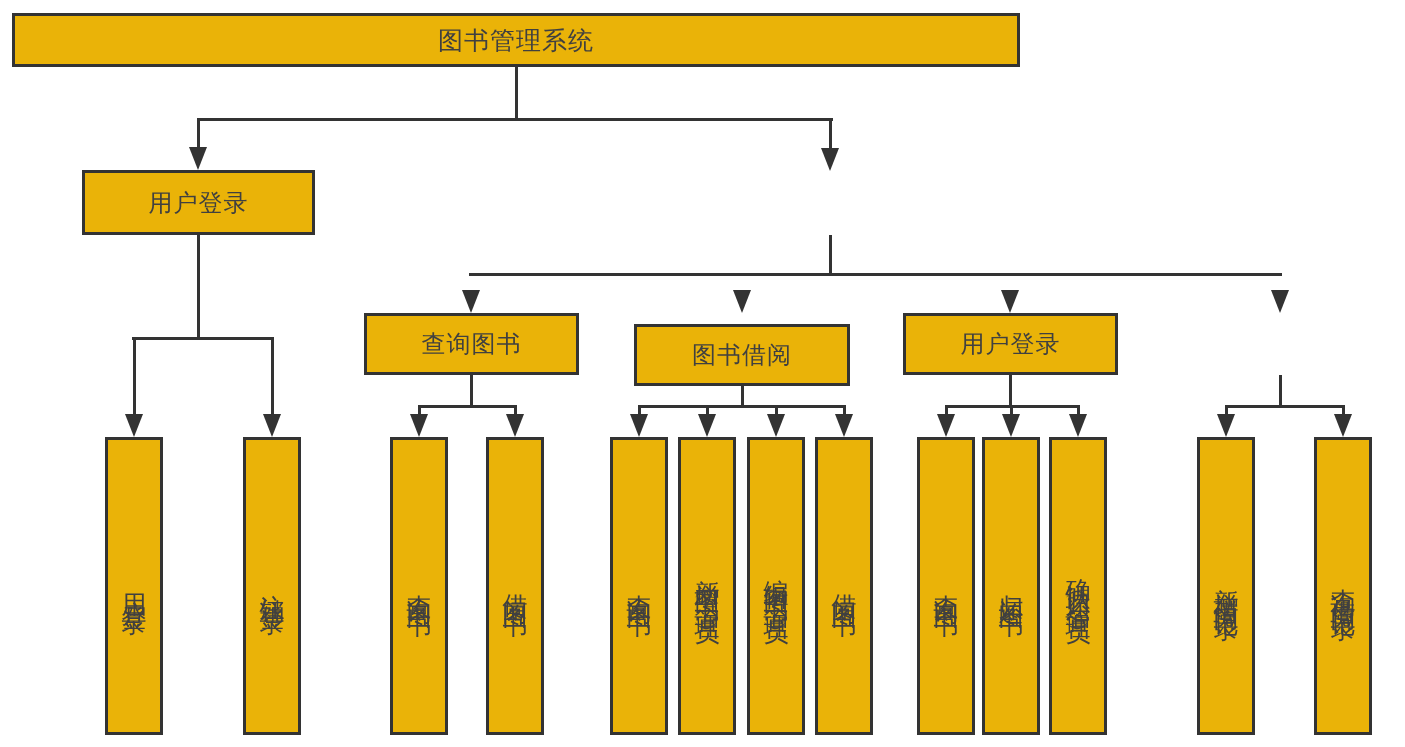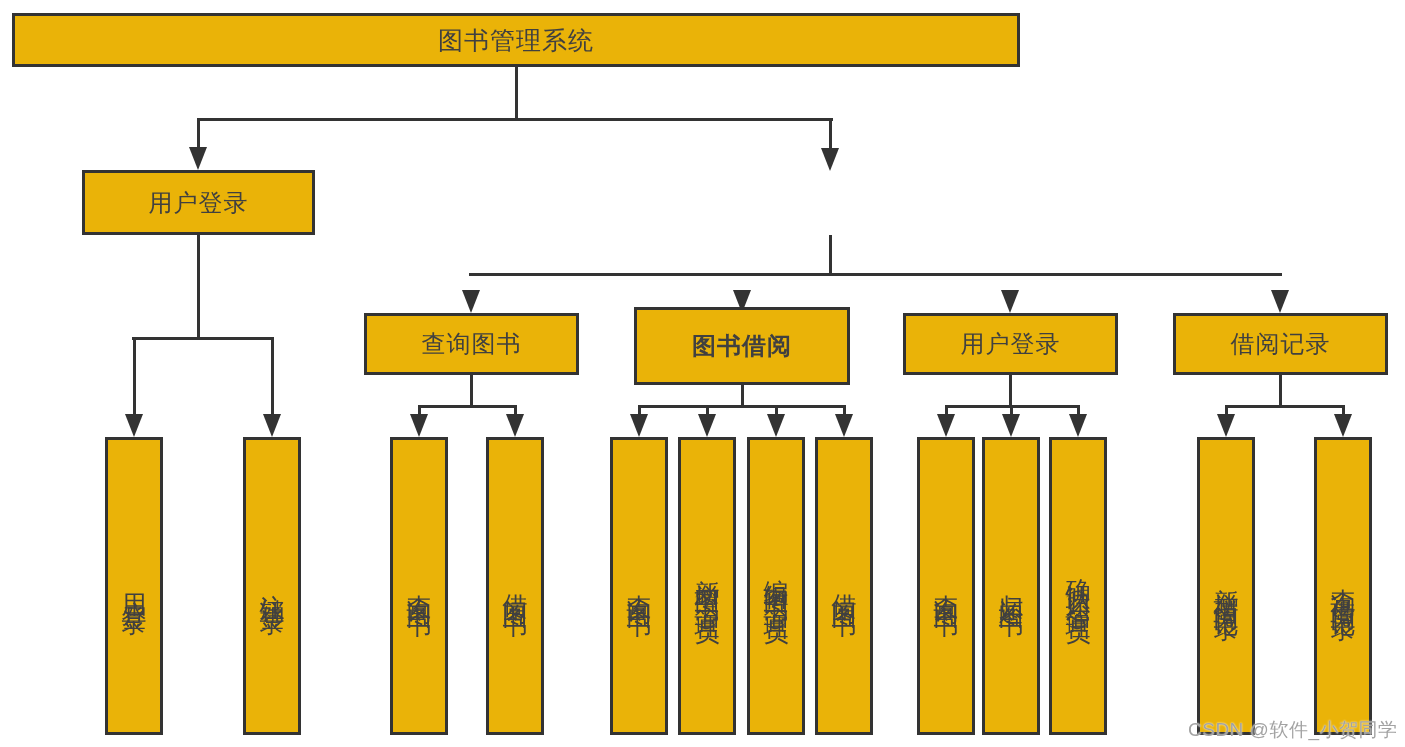--- a/index.html
+++ b/index.html
@@ -83,28 +83,25 @@
     <span>图书管理系统</span>
   </div>
 
   <div class="node" style="left:82px; top:170px; width:233px; height:65px;">
     <span>用户登录</span>
   </div>
 
   <div class="node" style="left:364px; top:313px; width:215px; height:62px;">
     <span>查询图书</span>
   </div>
-  <div class="node" style="left:634px; top:307px; width:216px; height:78px;font-weight:bold;">
+  <div class="node" style="left:634px; top:324px; width:216px; height:62px;">
     <span>图书借阅</span>
   </div>
   <div class="node" style="left:903px; top:313px; width:215px; height:62px;">
     <span>用户登录</span>
-  </div>
-  <div class="node" style="left:1173px; top:313px; width:215px; height:62px;">
-    <span>借阅记录</span>
   </div>
 
   <div class="node leaf" style="left:105px; top:437px; width:58px; height:298px;">
     <span class="vtext">用户登录</span>
   </div>
   <div class="node leaf" style="left:243px; top:437px; width:58px; height:298px;">
     <span class="vtext">注销登录</span>
   </div>
 
   <div class="node leaf" style="left:390px; top:437px; width:58px; height:298px;">
@@ -137,21 +134,20 @@
     <span class="vtext">确认归还（管理员）</span>
   </div>
 
   <div class="node leaf" style="left:1197px; top:437px; width:58px; height:298px;">
     <span class="vtext">新增借阅记录</span>
   </div>
   <div class="node leaf" style="left:1314px; top:437px; width:58px; height:298px;">
     <span class="vtext">查询借阅记录</span>
   </div>
 
-  <div class="watermark">CSDN @软件_小贺同学</div>
 <div class="vline" style="left: 515px; top: 67px; height: 53px; background: rgb(51, 51, 51);"></div>
     <div class="vline" style="left: 197px; top: 118px; height: 34px; background: rgb(51, 51, 51);"></div>
     <div class="vline" style="left: 829px; top: 118px; height: 36px; background: rgb(51, 51, 51);"></div>
     <div class="vline" style="left: 197px; top: 235px; height: 104px; background: rgb(51, 51, 51);"></div>
     <div class="vline" style="left: 829px; top: 235px; height: 41px; background: rgb(51, 51, 51);"></div>
     <div class="vline" style="left: 470px; top: 375px; height: 32px; background: rgb(51, 51, 51);"></div>
     <div class="vline" style="left: 741px; top: 375px; height: 32px; background: rgb(51, 51, 51);"></div>
     <div class="vline" style="left: 1009px; top: 375px; height: 32px; background: rgb(51, 51, 51);"></div>
     <div class="vline" style="left: 1279px; top: 375px; height: 32px; background: rgb(51, 51, 51);"></div>
     <div class="vline" style="left: 133px; top: 337px; height: 82px; background: rgb(51, 51, 51);"></div>

